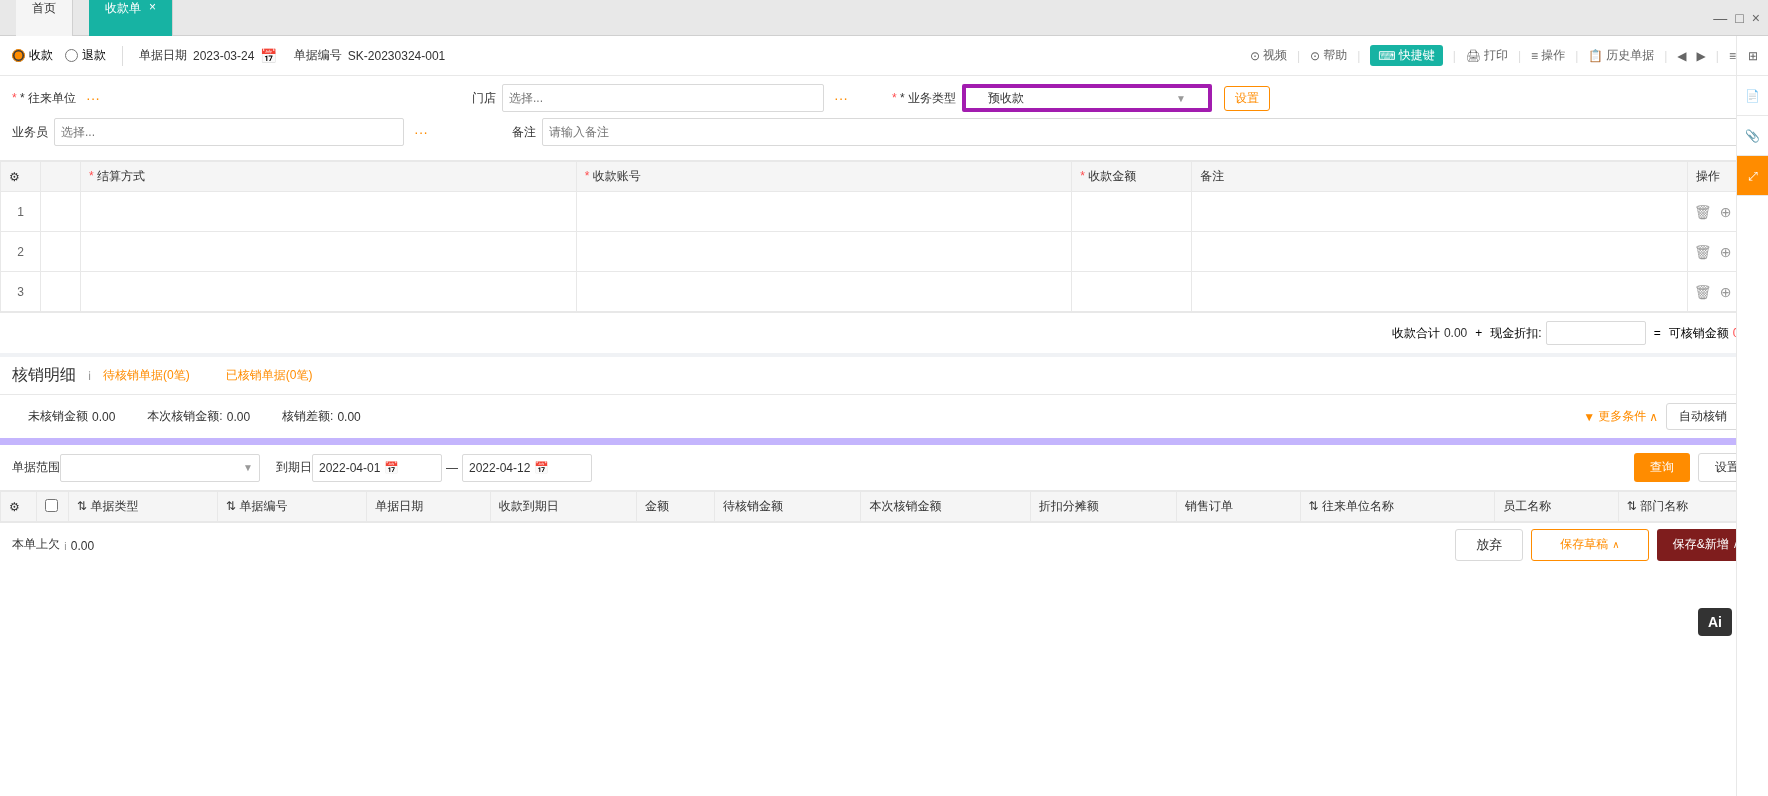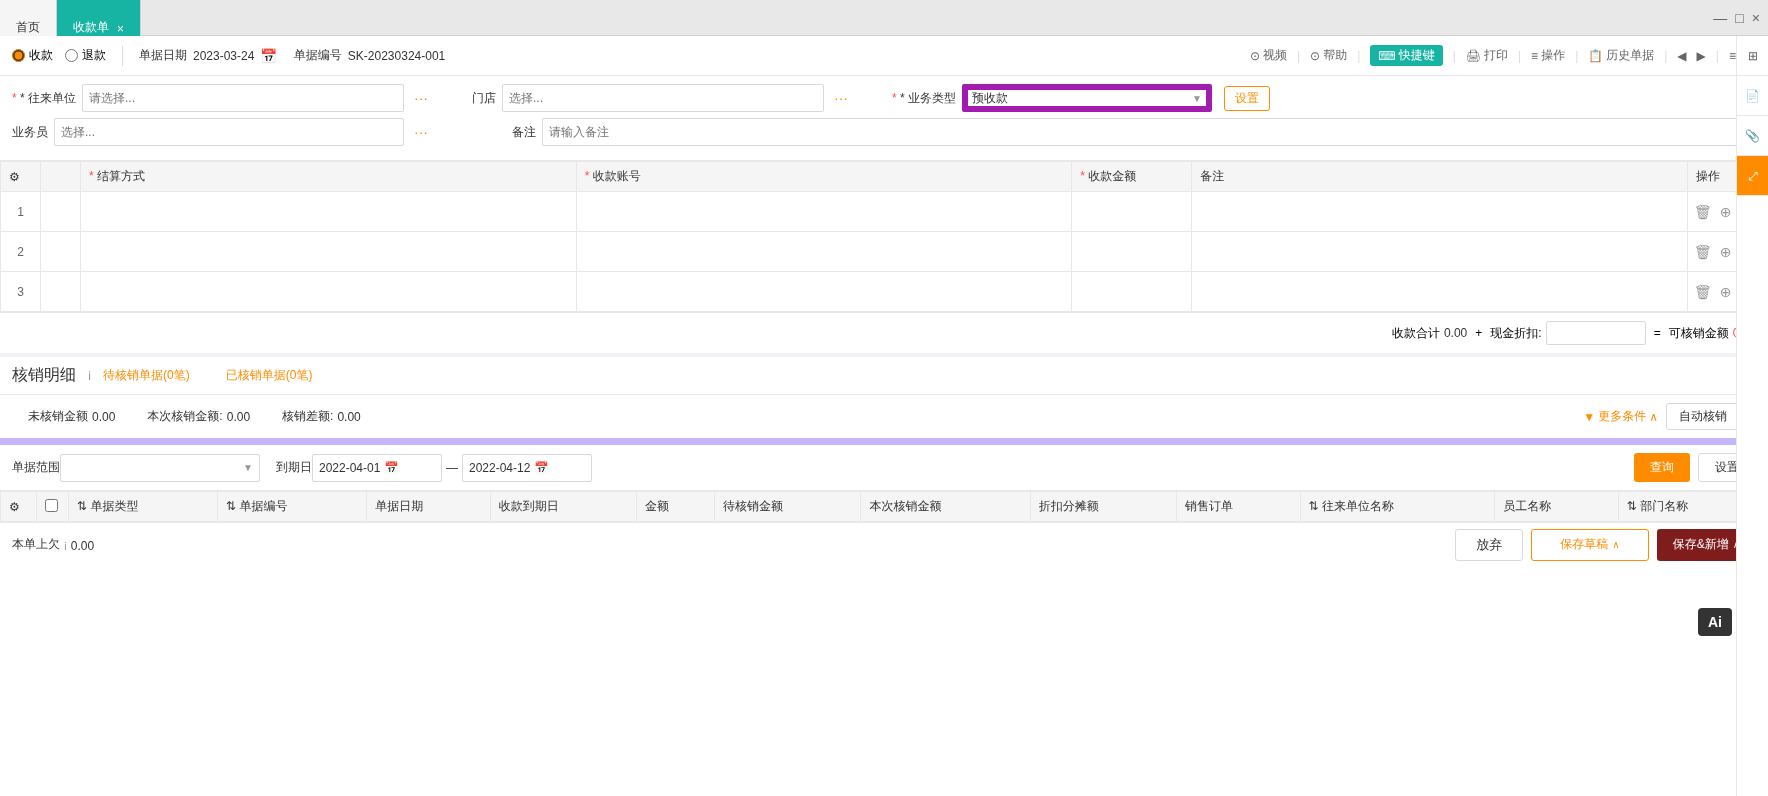--- a/index.html
+++ b/index.html
@@ -4,22 +4,22 @@
   <style>
     * { box-sizing: border-box; margin: 0; padding: 0; font-family: 'Microsoft YaHei', Arial, sans-serif; font-size: 12px; }
     body { background: #f0f2f5; width: 1768px; height: 796px; overflow: hidden; }
 
     
     .tab-bar {
       display: flex; align-items: center; background: #e8e8e8; height: 36px;
       border-bottom: 1px solid #d0d0d0;
     }
     .tab-item {
-      padding: 0 16px; height: 36px; display: flex; align-items: flex-end; cursor: pointer;
-      font-size: 13px; color: #333; border-right: 1px solid #d0d0d0;
+      padding: 0 16px; height: 36px; display: flex; align-items: flex-start; cursor: pointer;
+      font-size: 13px; color: #333; border-right: 1px solid #d0d0d0; margin-left: 16px;
     }
     .tab-item.home { background: #f5f5f5; color: #333; }
     .tab-item.active { background: #17b3a3; color: #fff; }
     .tab-close { margin-left: 8px; font-size: 12px; cursor: pointer; }
     .tab-spacer { flex: 1; }
     .tab-controls { display: flex; align-items: center; padding: 0 8px; gap: 8px; }
     .tab-controls span { font-size: 14px; cursor: pointer; color: #666; }
 
     
     .main-container {
@@ -51,22 +51,22 @@
     .form-row { display: flex; align-items: center; gap: 0; margin-bottom: 6px; }
     .form-field { display: flex; align-items: center; flex: 1; gap: 6px; }
     .form-label { color: #333; white-space: nowrap; min-width: fit-content; }
     .form-label.required::before { content: '* '; color: #ff4d4f; }
     .form-input {
       flex: 1; height: 28px; border: 1px solid #d9d9d9; border-radius: 2px;
       padding: 0 6px; color: #999; outline: none; font-size: 12px;
     }
     .more-btn { color: #ff8c00; cursor: pointer; font-size: 14px; padding: 0 4px; }
     .form-select {
-      flex: 1; height: 28px; border: 6px solid #a21caf; border-radius: 2px;
-      padding: 0 4px; color: #333; background: #fff; outline: none; font-size: 12px;
+      flex: 1; height: 28px; border: 4px solid #a21caf; border-radius: 2px;
+      padding: 0 22px; color: #333; background: #fff; outline: none; font-size: 12px;
       display: flex; align-items: center; justify-content: space-between; cursor: pointer;
     }
     .select-arrow { color: #999; font-size: 10px; }
     .settings-btn {
       background: #fff; border: 1px solid #ff8c00; color: #ff8c00; padding: 3px 10px;
       border-radius: 3px; cursor: pointer; font-size: 12px; white-space: nowrap;
     }
 
     
     .table-section { flex: 1; overflow: auto; }
@@ -292,21 +292,20 @@
         <span>⊞</span>
       </div>
     </div>
   </div>
 
   <div class="form-section">
     <div class="form-row">
 
       <div class="form-field" style="max-width: 420px;">
         <span class="form-label required">* 往来单位</span>
-        <input class="form-input" type="text" placeholder="请选择..." style="">
         <span class="more-btn">···</span>
       </div>
       <div style="width:40px"></div>
 
       <div class="form-field" style="max-width: 380px;">
         <span class="form-label">门店</span>
         <input class="form-input" type="text" placeholder="选择..." style="">
         <span class="more-btn">···</span>
       </div>
       <div style="width:40px"></div>

